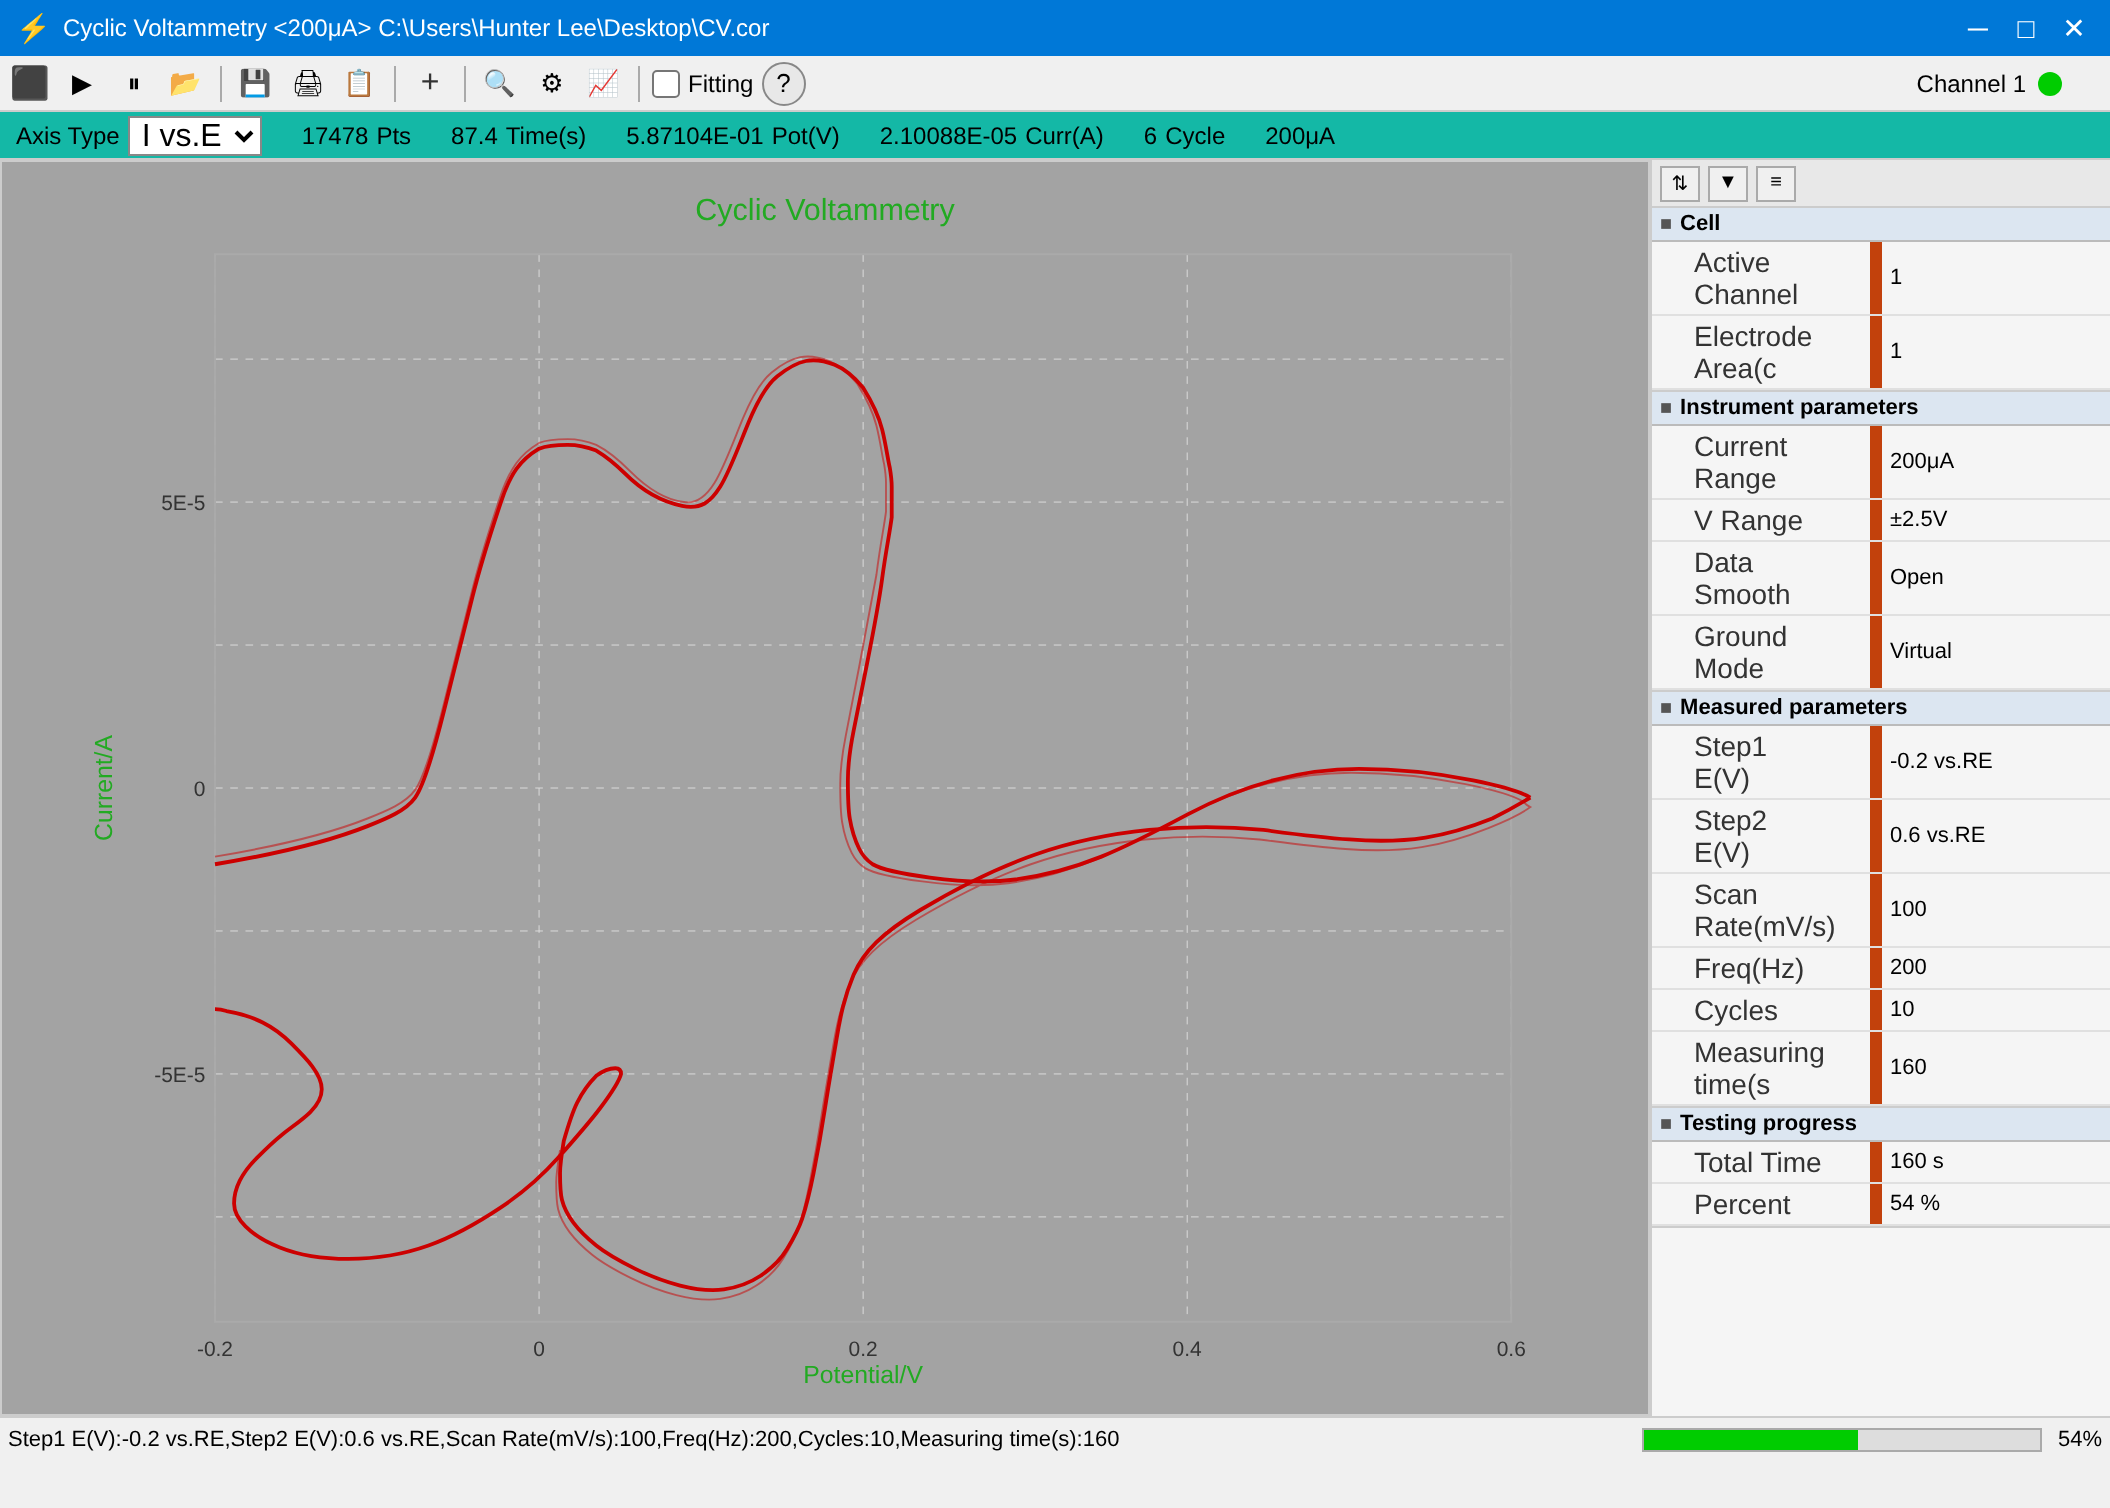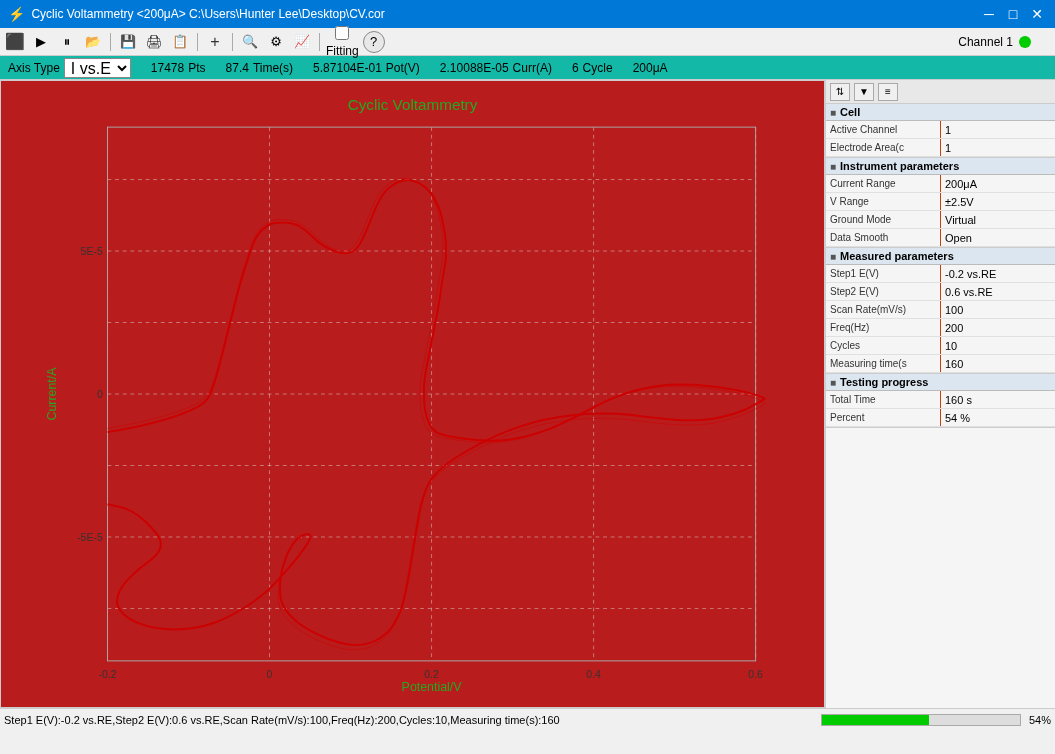--- a/index.html
+++ b/index.html
@@ -44,21 +44,21 @@
     .toolbar-separator { width: 1px; height: 18px; background: #aaa; margin: 0 2px; }
     .toolbar-channel {
       margin-left: auto;
       display: flex;
       align-items: center;
       gap: 6px;
       margin-right: 20px;
       font-size: 12px;
     }
     .channel-dot { width: 12px; height: 12px; border-radius: 50%; background: #00cc00; }
-    .fitting-area { display: flex; align-items: center; gap: 4px; font-size: 12px; flex-direction: column; }
+    .fitting-area { display: flex; align-items: center; gap: 4px; font-size: 12px; }
     .fitting-checkbox { width: 14px; height: 14px; }
 
     
     #status-bar {
       background: #14b8a6;
       border-bottom: 1px solid #ccc;
       height: 24px;
       display: flex;
       align-items: center;
       padding: 0 8px;
@@ -73,21 +73,21 @@
 
     
     #main-area {
       display: flex;
       height: calc(754px - 28px - 28px - 24px - 24px - 22px);
     }
 
     
     #chart-panel {
       flex: 1;
-      background: #b91c1c;
+      background: #a3a3a3;
       border: 1px solid #ccc;
       position: relative;
       padding: 8px;
     }
 
     
     #right-panel {
       width: 230px;
       background: #f5f5f5;
       border-left: 1px solid #ccc;
@@ -129,24 +129,24 @@
     }
     .prop-section-header .collapse-icon { font-size: 10px; color: #555; }
     .prop-row {
       display: flex;
       border-bottom: 1px solid #e0e0e0;
       min-height: 18px;
     }
     .prop-label {
       width: 115px;
       min-width: 115px;
-      padding: 2px 4px;
+      padding: 2px 21px;
       color: #333;
-      border-right: 1px solid #c2410c;
-      font-size: 10px;
+      border-right: 6px solid #c2410c;
+      font-size: 14px;
       display: flex;
       align-items: center;
     }
     .prop-value {
       flex: 1;
       padding: 2px 4px;
       font-size: 11px;
       display: flex;
       align-items: center;
     }
@@ -484,26 +484,26 @@
       </div>
       <div class="prop-row">
         <div class="prop-label">Current Range</div>
         <div class="prop-value">200μA</div>
       </div>
       <div class="prop-row">
         <div class="prop-label">V Range</div>
         <div class="prop-value">±2.5V</div>
       </div>
       <div class="prop-row">
+        <div class="prop-label">Data Smooth</div>
+        <div class="prop-value">Open</div>
+      </div>
+      <div class="prop-row">
         <div class="prop-label">Ground Mode</div>
         <div class="prop-value">Virtual</div>
-      </div>
-      <div class="prop-row">
-        <div class="prop-label">Data Smooth</div>
-        <div class="prop-value">Open</div>
       </div>
     </div>
 
     <div class="prop-section">
       <div class="prop-section-header">
         <span class="collapse-icon">■</span>
         <span>Measured parameters</span>
       </div>
       <div class="prop-row">
         <div class="prop-label">Step1 E(V)</div>

